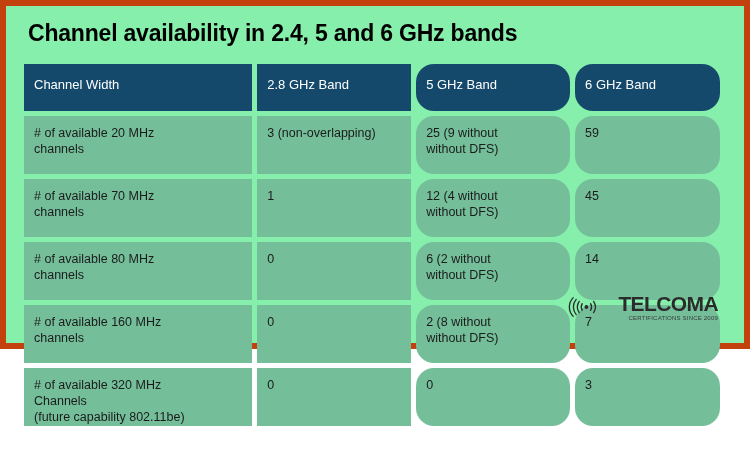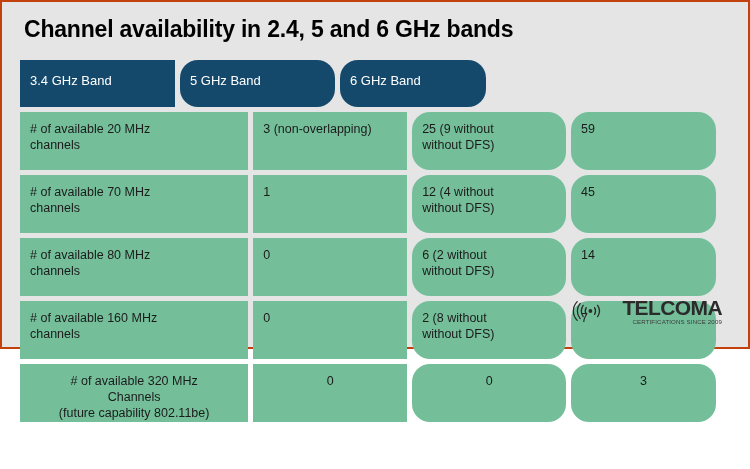--- a/index.html
+++ b/index.html
@@ -11,22 +11,22 @@
     height: 469px;
     background: #ffffff;
     font-family: "Liberation Sans", sans-serif;
     overflow: hidden;
   }
   .slide {
     position: relative;
     width: 750px;
     height: 349px;
     box-sizing: border-box;
-    background: #e5e5e5;
-    border: 2px solid #c2410c;
+    background: #86efac;
+    border: 6px solid #c2410c;
   }
   .slide-title {
     position: absolute;
     left: 22px;
     top: 14px;
     font-size: 23px;
     font-weight: bold;
     color: #000000;
     letter-spacing: -0.2px;
     white-space: nowrap;
@@ -62,21 +62,20 @@
     font-weight: normal;
     padding-top: 13px;
     height: 47px;
   }
   .row-body .cell {
     height: 58px;
     padding-left: 10px;
   }
   .row-last .cell {
     height: 58px;
-    text-align: center;
   }
   .cell-line { display: block; }
 
   .logo {
     position: absolute;
     right: 26px;
     bottom: 22px;
     display: flex;
     align-items: center;
     gap: 16px;
@@ -110,21 +109,22 @@
 </head>
 <body>
 
 <div class="slide">
 
   <div class="slide-title">Channel availability in 2.4, 5 and 6 GHz bands</div>
 
   <div class="table">
 
     <div class="row row-header">
-      <div class="cell c2">3.4 GHz Band</div>
+      <div class="cell c1">Channel Width</div>
+      <div class="cell c2">2.8 GHz Band</div>
       <div class="cell c3">5 GHz Band</div>
       <div class="cell c4">6 GHz Band</div>
     </div>
 
     <div class="row row-body">
       <div class="cell c1">
         <span class="cell-line"># of available 20 MHz</span>
         <span class="cell-line">channels</span>
       </div>
       <div class="cell c2">3 (non-overlapping)</div>

